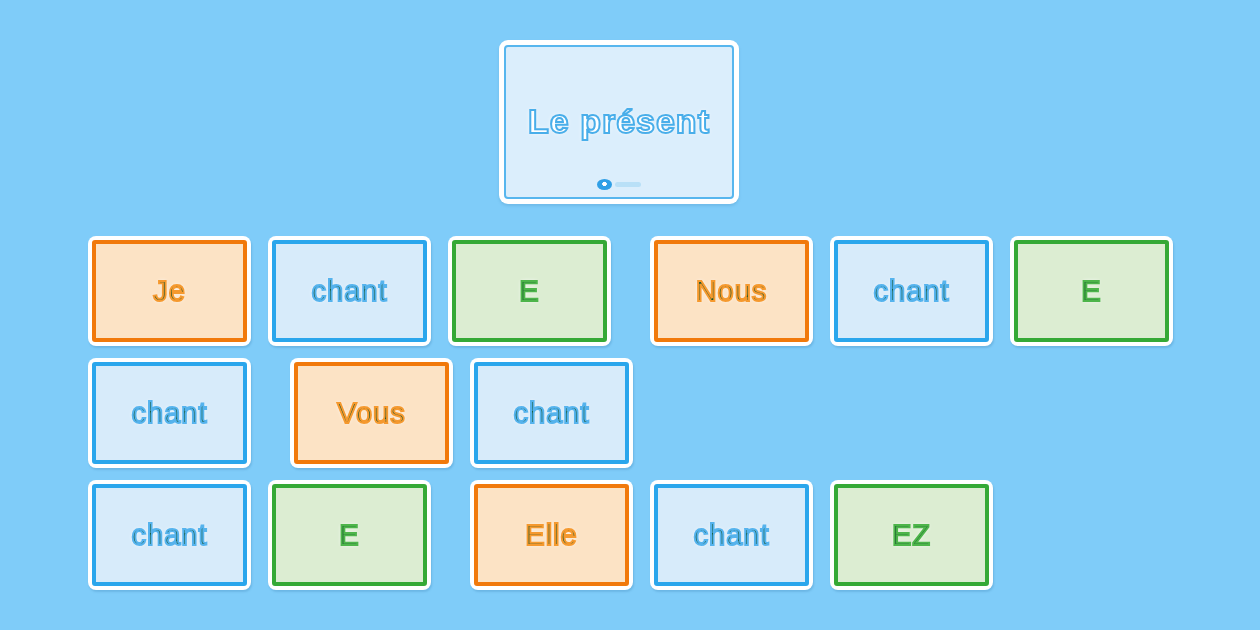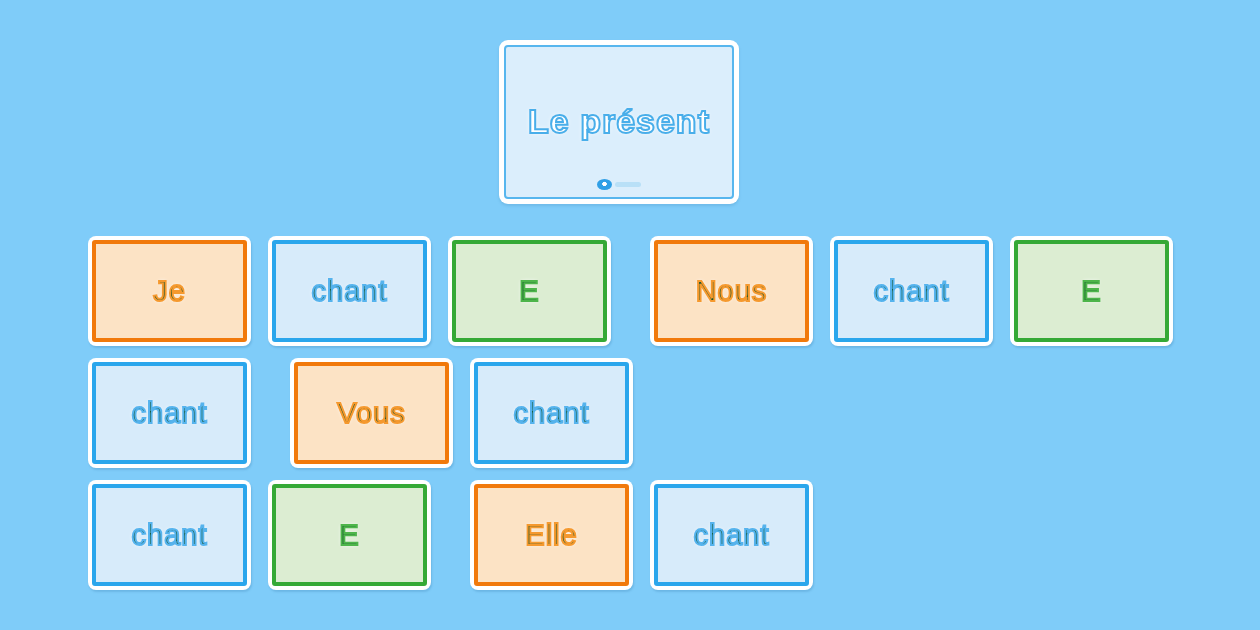--- a/index.html
+++ b/index.html
@@ -217,16 +217,21 @@
       <div class="card orange">
         <div class="card-face">
             <span class="bubble">Elle</span>
           </div>
       </div>
       <div class="card blue">
         <div class="card-face">
             <span class="bubble">chant</span>
           </div>
       </div>
+      <div class="card green">
+        <div class="card-face">
+            <span class="bubble">EZ</span>
+          </div>
+      </div>
     </div>
   </div>
 
 </div>
 
 </body></html>

